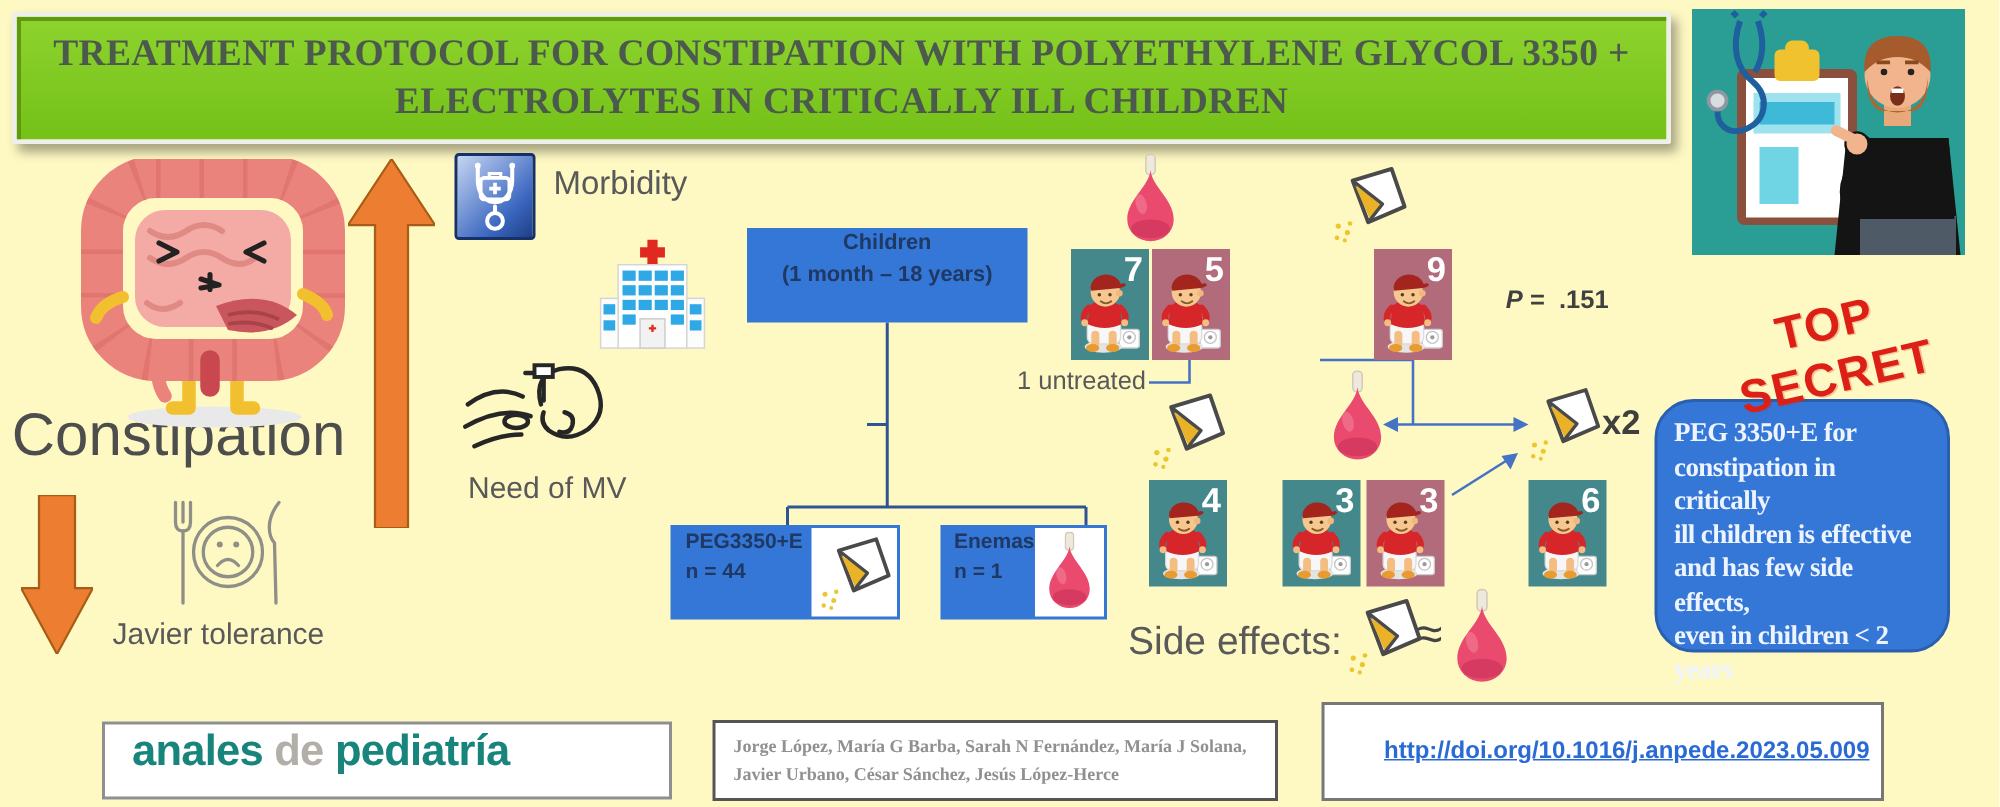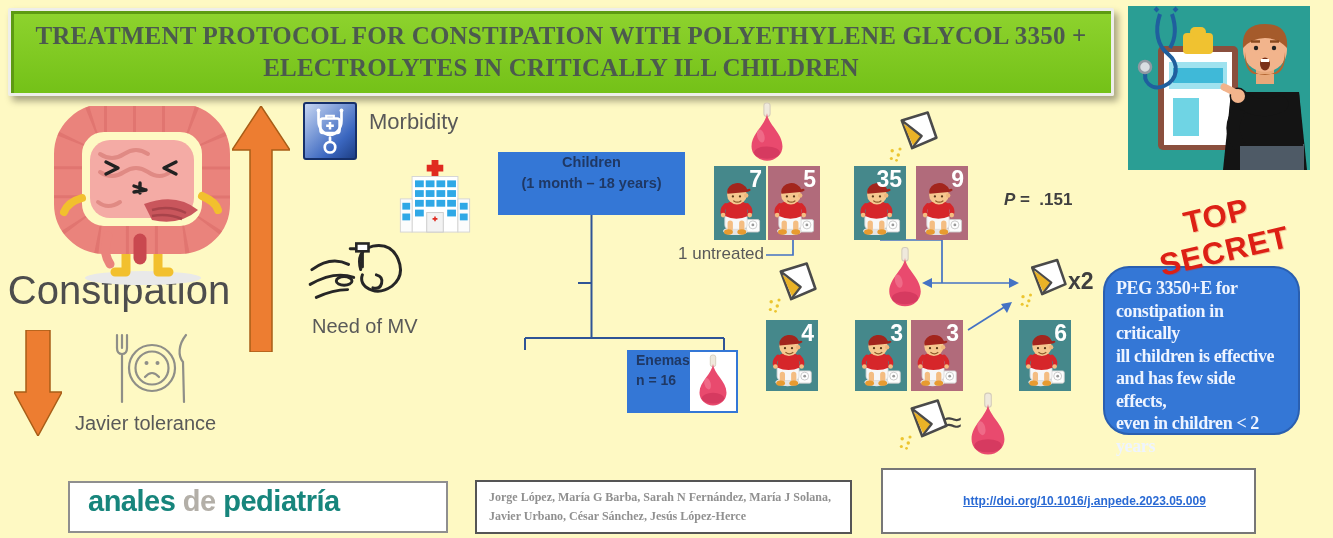--- a/index.html
+++ b/index.html
@@ -45,21 +45,21 @@
         border:2px solid #8f8f8f;box-sizing:border-box;padding:4px 0 0 18px;}
   .jname{font-weight:bold;font-size:29px;letter-spacing:-0.5px;line-height:1;}
   .jname .g{color:#17857c;} .jname .l{color:#b3afa8;}
   .jsub{font-size:11px;color:#17857c;margin-top:1px;}
   .abox{position:absolute;left:475px;top:480px;width:377px;height:54px;background:#fff;
         border:2px solid #555;box-sizing:border-box;display:flex;align-items:center;}
   .abox .txt{font-family:"Liberation Serif",serif;font-weight:bold;font-size:12px;
              color:#909090;line-height:1.55;white-space:pre-line;padding-left:12px;}
   .dbox{position:absolute;left:881px;top:468px;width:375px;height:66px;background:#fff;
         border:2px solid #777;box-sizing:border-box;display:flex;align-items:center;justify-content:center;}
-  .dbox a{color:#2a6ad4;font-weight:bold;font-size:12px;padding-left:32px;}
+  .dbox a{color:#2a6ad4;font-weight:bold;font-size:16px;padding-left:32px;}
   .pre{white-space:pre;}
 </style>
 </head>
 <body>
 
 <div id="canvas">
 
   <svg width="0" height="0" style="position:absolute" aria-hidden="true">
     <defs>
       <symbol id="sym-sachet" viewBox="0 0 60 60">
@@ -296,24 +296,33 @@
       <use href="#sym-mv"></use>
     </svg>
   <div class="glabel" style="left:312px;top:315px;font-size:20px;text-align:right;">Need of MV</div>
 
   <div class="fbox" style="left:498px;top:152px;width:187px;height:63px;font-size:14.5px;">
     <div class="txt">Children
 (1 month – 18 years)</div>
   </div>
 
 
+  <div class="fbox" style="left:447px;top:350px;width:153px;height:63px;font-size:14px;justify-content:space-between;">
+    <div class="txt" style="text-align:left;padding-left:10px;">PEG3350+E
+n = 44</div>
+    <div class="panel" style="width:57px;">
+      <svg width="50" height="52">
+          <use href="#sym-sachet"></use>
+        </svg>
+    </div>
+  </div>
 
   <div class="fbox" style="left:627px;top:350px;width:111px;height:63px;font-size:14px;justify-content:space-between;">
     <div class="txt" style="text-align:left;padding-left:9px;">Enemas
-n = 16</div>
+n = 1</div>
     <div class="panel" style="width:46px;">
       <svg width="36" height="56">
           <use href="#sym-enema"></use>
         </svg>
     </div>
   </div>
 
   <svg class="icn" style="left:746px;top:102px" width="42" height="64">
       <use href="#sym-enema"></use>
     </svg>
@@ -326,26 +335,20 @@
         <use href="#sym-kid"></use>
       </svg>
     <span class="num">7</span>
     </div>
   <div class="card mauve" style="left:768px;top:166px;height:74px;">
     <svg width="52" height="64" viewBox="0 0 52 72">
         <use href="#sym-kid"></use>
       </svg>
     <span class="num">5</span>
     </div>
-  <div class="card teal" style="left:854px;top:166px;height:74px;">
-    <svg width="52" height="64" viewBox="0 0 52 72">
-        <use href="#sym-kid"></use>
-      </svg>
-    <span class="num">35</span>
-    </div>
   <div class="card mauve" style="left:916px;top:166px;height:74px;">
     <svg width="52" height="64" viewBox="0 0 52 72">
         <use href="#sym-kid"></use>
       </svg>
     <span class="num">9</span>
     </div>
 
   <div class="glabel pre" style="left:985px;top:170px;font-size:17px;font-weight:bold;color:#404040;">
     <span style="font-style:italic;">P</span><span> =  .151</span>
   </div>
@@ -381,20 +384,21 @@
       </svg>
     <span class="num">3</span>
     </div>
   <div class="card teal" style="left:1019px;top:320px;height:71px;">
     <svg width="52" height="63" viewBox="0 0 52 72">
         <use href="#sym-kid"></use>
       </svg>
     <span class="num">6</span>
     </div>
 
+  <div class="glabel" style="left:752px;top:412px;font-size:26px;">Side effects:</div>
   <svg class="icn" style="left:897px;top:398px" width="52" height="52">
       <use href="#sym-sachet"></use>
     </svg>
   <div class="glabel" style="left:944px;top:404px;font-size:32px;color:#444;">≈</div>
   <svg class="icn" style="left:966px;top:392px" width="44" height="68">
       <use href="#sym-enema"></use>
     </svg>
 
   <div class="stamp">TOP SECRET</div>
   <div class="conclusion">

